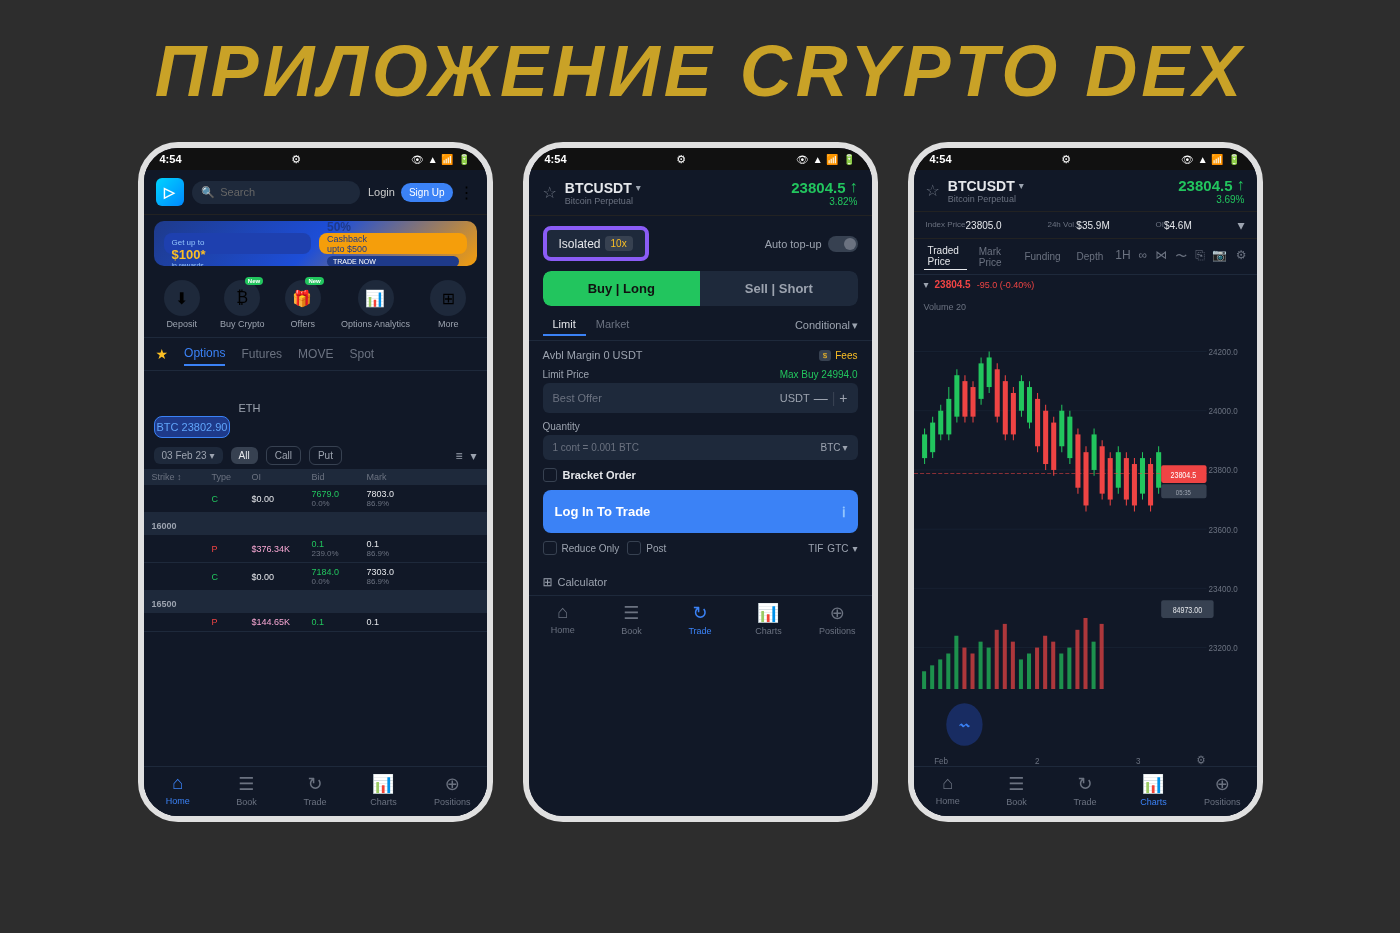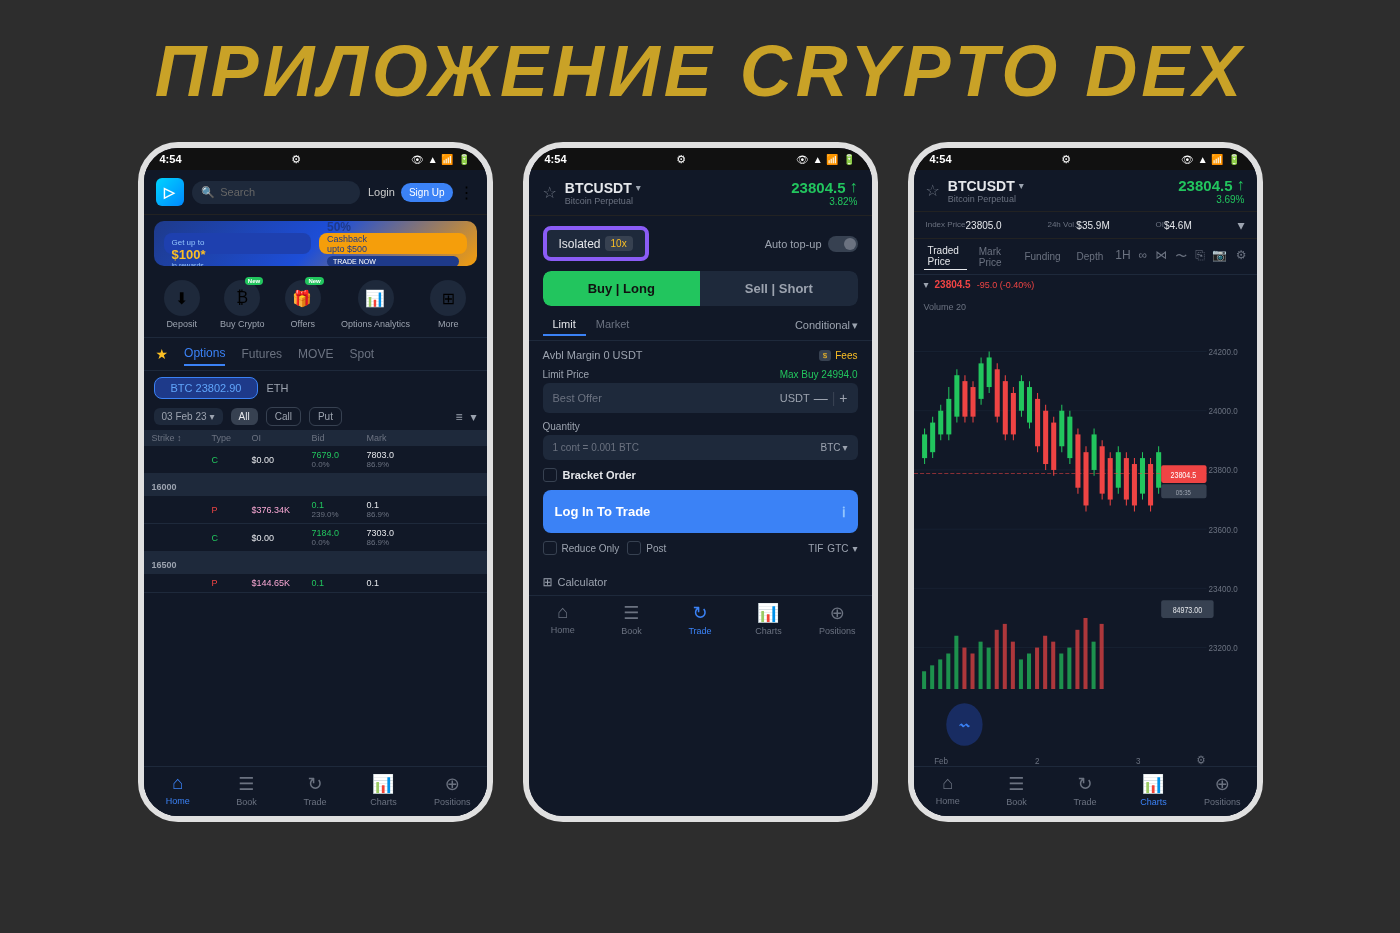--- a/index.html
+++ b/index.html
@@ -199,23 +199,24 @@
     .filter-row {
       display: flex;
       gap: 8px;
       padding: 6px 10px;
       align-items: center;
     }
     .filter-tag {
       background: #1e3a8a;
       color: #60a5fa;
       font-size: 11px;
-      padding: 4px 16px;
+      padding: 4px 2px;
       border-radius: 8px;
       border: 1px solid #3b82f6;
+      margin-top: 39px;
     }
     .filter-plain { color: #9ca3af; font-size: 11px; }
     .badge-all { background: #374151; color: #e5e7eb; font-size: 10px; padding: 3px 8px; border-radius: 6px; }
     .badge-call { background: transparent; color: #9ca3af; font-size: 10px; padding: 3px 8px; border-radius: 6px; border: 1px solid #374151; }
     .badge-put { background: transparent; color: #9ca3af; font-size: 10px; padding: 3px 8px; border-radius: 6px; border: 1px solid #374151; }
 
     
     .options-table {
       flex: 1;
       overflow: hidden;

